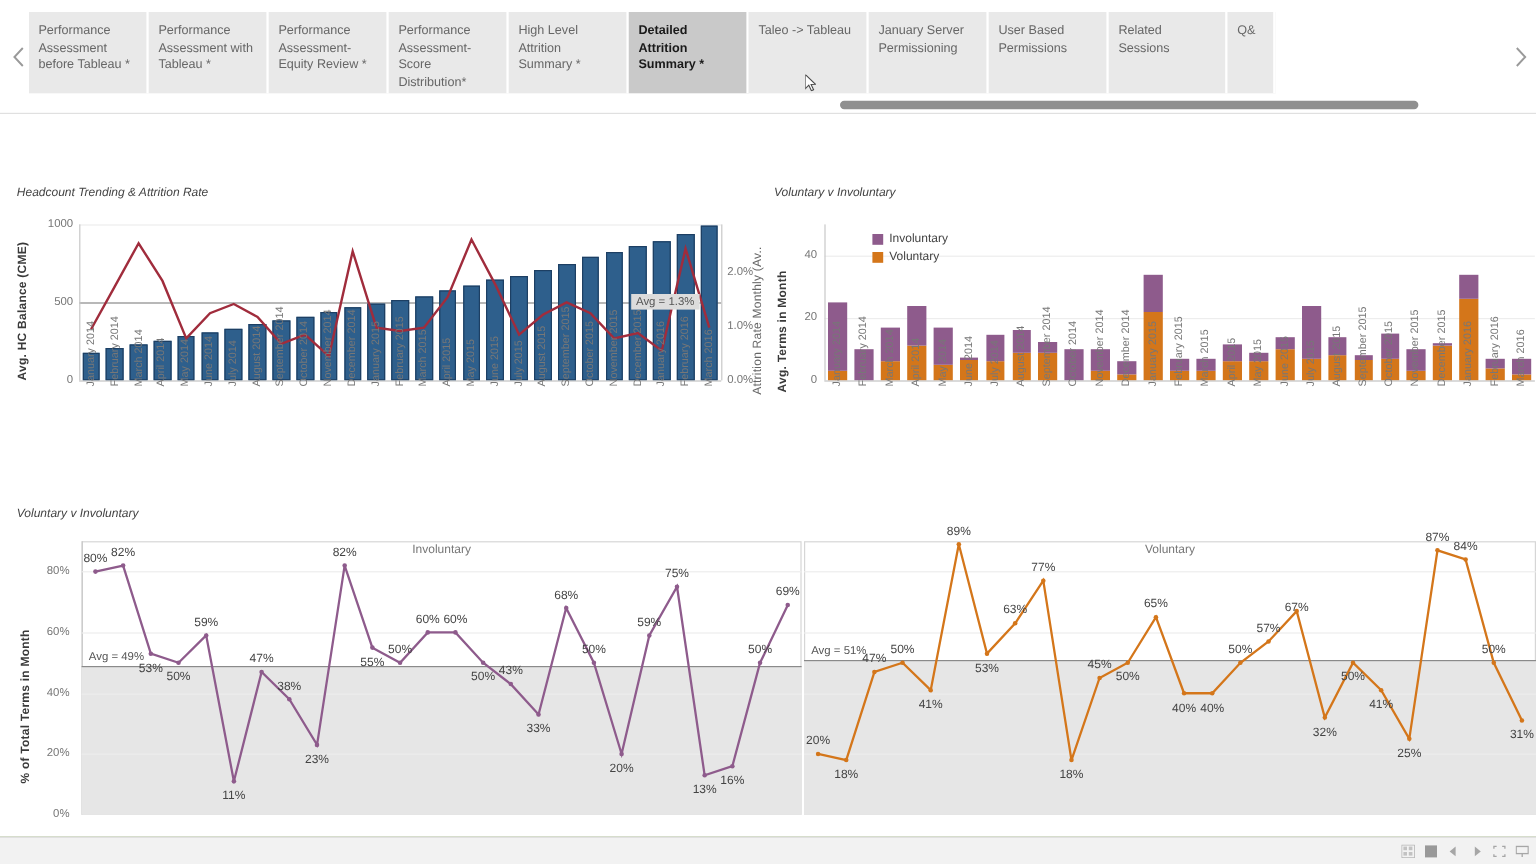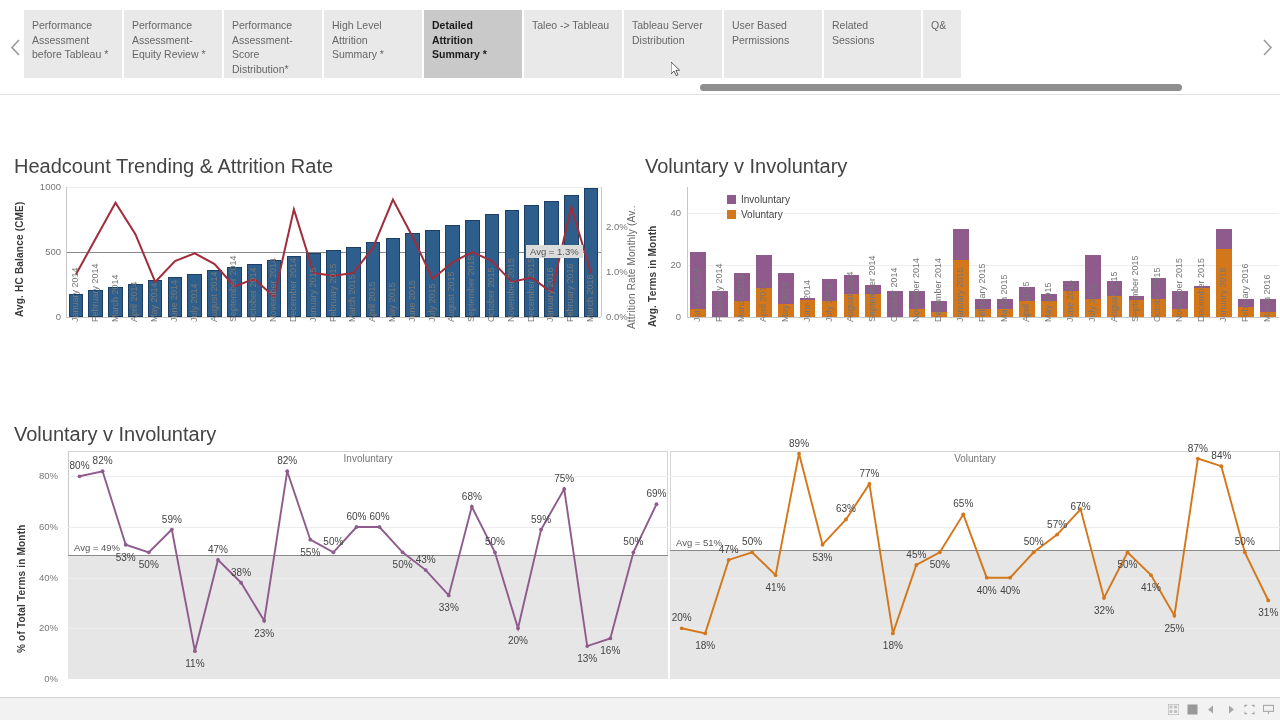--- a/index.html
+++ b/index.html
@@ -48,21 +48,21 @@
     pointer-events:none;
   }
 
   
   .dash { position:absolute; top:95px; left:0; width:1280px; height:602px; background:#fff; }
   .dash-title {
     position:absolute; left:14px; top:20px;
     font-size:18.5px; color:#333; font-weight:400; letter-spacing:.1px;
   }
   .panel-title {
-    font-size:20px; color:#444; font-weight:400;
+    font-size:10px; color:#444; font-weight:400;font-style:italic;
   }
 
   
   .chart-hc { position:absolute; left:14px; top:60px; width:625px; height:265px; }
   .chart-vi { position:absolute; left:645px; top:60px; width:635px; height:265px; }
   .chart-split { position:absolute; left:14px; top:328px; width:1266px; height:268px; }
 
   .plot { position:absolute; }
   .axis-label-v {
     position:absolute; writing-mode:vertical-rl; transform:rotate(180deg);
@@ -133,26 +133,27 @@
       </svg>
     </div>
     <div class="tab-arrow right">
       <svg width="11" height="19" viewBox="0 0 11 19">
         <polyline points="2,2 9,9.5 2,17" fill="none" stroke="#9a9a9a" stroke-width="1.6"></polyline>
       </svg>
     </div>
     <div class="tabs-viewport">
       <div class="tabs-row" id="tabs-row">
           <div class="tab" style="width:100px"><span>Performance Assessment before Tableau *</span></div>
+          <div class="tab" style="width:100px"><span>Performance Assessment with Tableau *</span></div>
           <div class="tab" style="width:100px"><span>Performance Assessment-Equity Review *</span></div>
           <div class="tab" style="width:100px"><span>Performance Assessment-Score Distribution*</span></div>
           <div class="tab" style="width:100px"><span>High Level Attrition Summary *</span></div>
           <div class="tab active" style="width:100px"><span>Detailed Attrition Summary *</span></div>
           <div class="tab" style="width:100px"><span>Taleo -&gt; Tableau</span></div>
-          <div class="tab" style="width:100px"><span>Tableau Server Distribution</span></div>
+          <div class="tab" style="width:100px"><span>January Server Permissioning</span></div>
           <div class="tab" style="width:100px"><span>User Based Permissions</span></div>
           <div class="tab" style="width:99px"><span>Related Sessions</span></div>
           <div class="tab" style="width:40px"><span>Q&amp;</span></div>
         </div>
     </div>
     <div class="tab-scroll"></div>
     <svg class="cursor-arrow" viewBox="0 0 9 14">
       <polygon points="0,0 0,12 3,9 5.2,13.6 7,12.8 4.9,8.4 8.6,8.2" fill="#ffffff" stroke="#4a4a4a" stroke-width="0.9"></polygon>
     </svg>
   </div>

